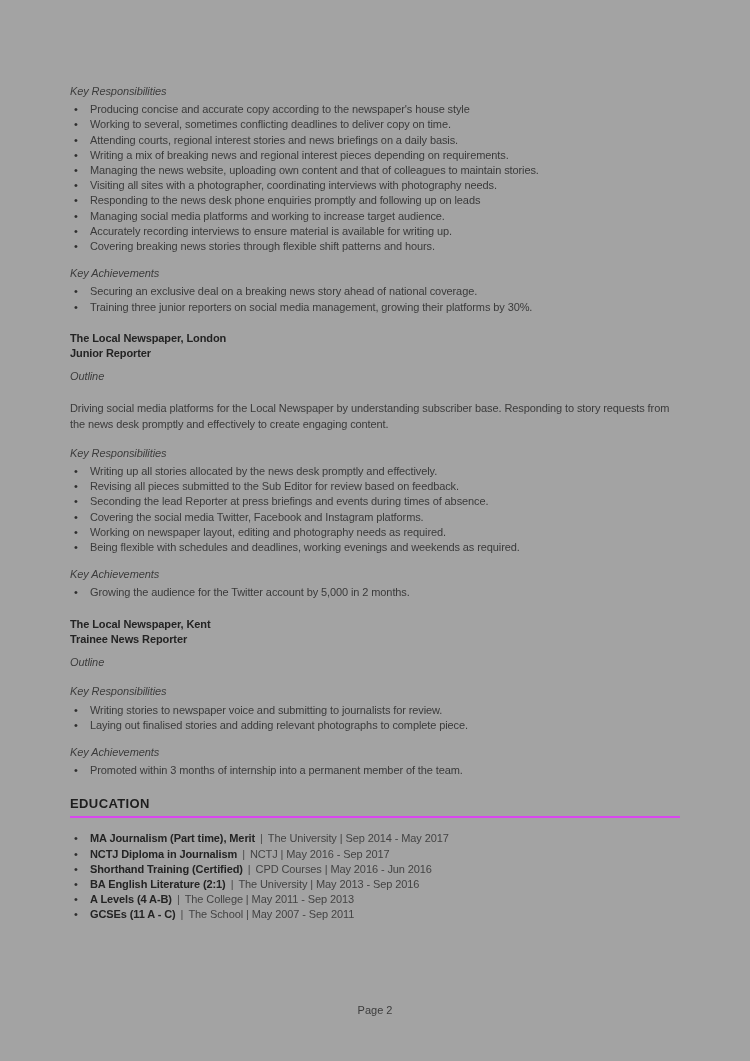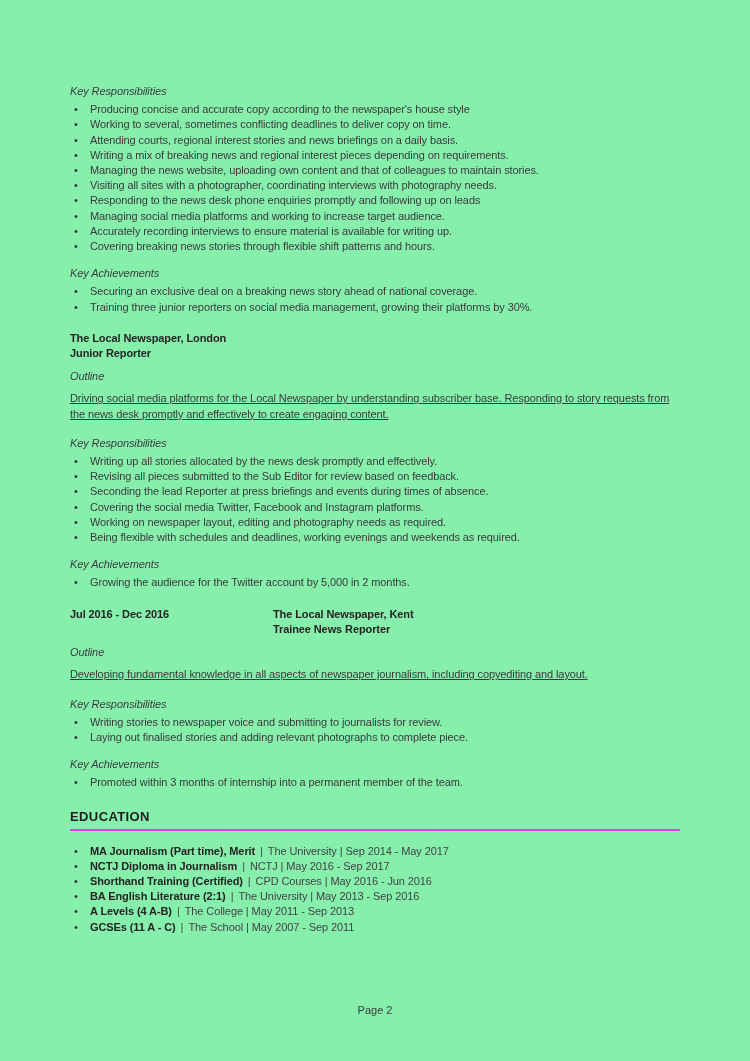--- a/index.html
+++ b/index.html
@@ -1,21 +1,21 @@
 <!DOCTYPE html>
 <html><head>
 <meta charset="utf-8">
 <style>
   * { box-sizing: border-box; }
   html, body { margin: 0; padding: 0; background: #ffffff; }
   .page {
     position: relative;
     width: 750px;
     height: 1061px;
-    background: #86efac;
+    background: #a3a3a3;
     font-family: "Liberation Sans", "DejaVu Sans", sans-serif;
     font-size: 11px;
     line-height: 15.2px;
     letter-spacing: -0.1px;
     color: #3a3a3a;
     overflow: hidden;
   }
   .content {
     position: absolute;
     left: 70px;
@@ -45,21 +45,21 @@
   }
   .gap-sec { margin-top: 12px; }
   .job-head {
     display: flex;
     margin-top: 16px;
     font-weight: bold;
     color: #232323;
   }
   .job-dates { width: 203px; flex: none; }
   .outline-label { margin-top: 8px; }
-  .outline-text { margin-top: 7px; text-decoration: underline; }
+  .outline-text { margin-top: 17px; }
   .after-para { margin-top: 14px; }
   .sec-head {
     margin-top: 18px;
     font-size: 13px;
     font-weight: bold;
     letter-spacing: 0.4px;
     color: #1e1e1e;
     border-bottom: 2px solid #d946ef;
     padding-bottom: 5px;
     line-height: 15px;
@@ -141,28 +141,26 @@
         <li><span>Being flexible with schedules and deadlines, working evenings and weekends as required.</span></li>
       </ul>
 
     <div class="label gap-sec">Key Achievements</div>
     <ul class="blist">
 
         <li><span>Growing the audience for the Twitter account by 5,000 in 2 months.</span></li>
       </ul>
 
     <div class="job-head">
-      <div class="job-dates">Jul 2016 - Dec 2016</div>
       <div>
         <div>The Local Newspaper, Kent</div>
         <div>Trainee News Reporter</div>
       </div>
     </div>
     <div class="label outline-label">Outline</div>
-    <div class="outline-text">Developing fundamental knowledge in all aspects of newspaper journalism, including copyediting and layout.</div>
 
     <div class="label after-para">Key Responsibilities</div>
     <ul class="blist">
 
         <li><span>Writing stories to newspaper voice and submitting to journalists for review.</span></li>
 
         <li><span>Laying out finalised stories and adding relevant photographs to complete piece.</span></li>
       </ul>
 
     <div class="label gap-sec">Key Achievements</div>

